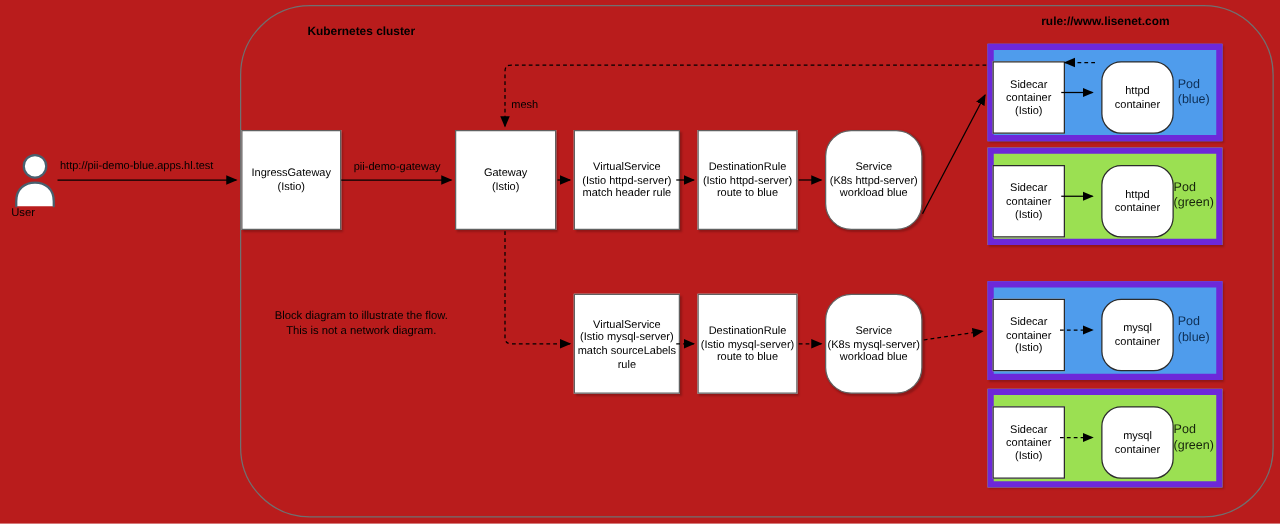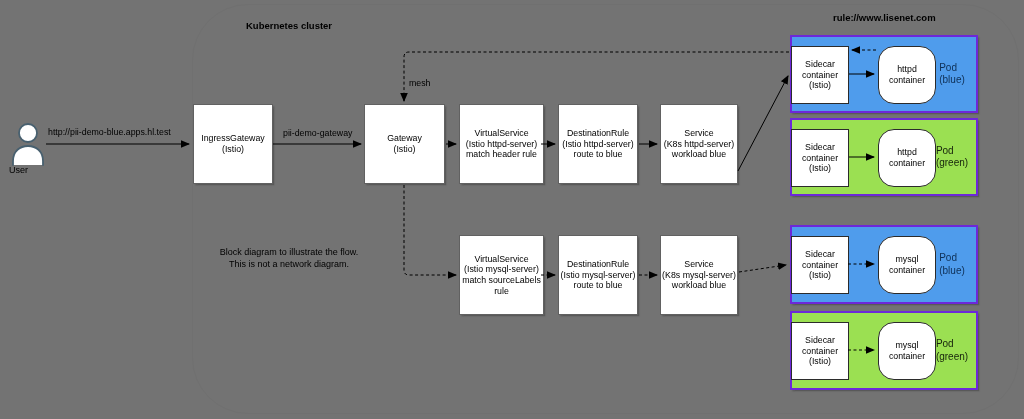--- a/index.html
+++ b/index.html
@@ -1,16 +1,16 @@
 <!DOCTYPE html>
 <html><head>
 <meta charset="utf-8">
 <style>
   html,body{margin:0;padding:0;background:#ffffff;}
-  .stage{position:relative;width:1024px;height:419px;background:#737373;
+  .stage{position:relative;width:1024px;height:419px;background:#b91c1c;
          font-family:"Liberation Sans",sans-serif;color:#000;overflow:hidden;}
 
   
   .cluster{position:absolute;left:192px;top:4px;width:825px;height:408px;
            border:1px solid #707070;border-radius:56px;background:transparent;}
 
   .hdr{position:absolute;font-size:9.5px;font-weight:bold;white-space:nowrap;}
   .cluster-label{left:246px;top:20px;}
   .site-label{left:833px;top:12px;}
 
@@ -18,25 +18,25 @@
   .dbox{position:absolute;box-sizing:border-box;background:#fff;border:1px solid #616161;
         display:flex;align-items:center;justify-content:center;text-align:center;
         font-size:8.8px;line-height:1.2;white-space:pre-line;
         box-shadow:1.5px 1.5px 1.5px rgba(0,0,0,0.22);}
   .row1{top:104px;height:80px;}
   .row2{top:235px;height:80px;}
   .b-ingress{left:193px;width:80px;}
   .b-gateway{left:364px;width:81px;}
   .b-vs1,.b-vs2{left:459px;width:85px;}
   .b-dr1,.b-dr2{left:558px;width:80px;}
-  .b-svc1,.b-svc2{left:660px;width:78px;}
+  .b-svc1,.b-svc2{left:660px;width:78px;border-radius:21px;}
 
   
   .pod{position:absolute;box-sizing:border-box;left:790px;width:188px;
-       border:2px solid #6d28d9;box-shadow:1.5px 1.5px 1.5px rgba(0,0,0,0.22);}
+       border:5px solid #6d28d9;box-shadow:1.5px 1.5px 1.5px rgba(0,0,0,0.22);}
   .pod-blue{background:#4f9cec;}
   .pod-green{background:#9be052;}
   .inner{position:absolute;box-sizing:border-box;background:#fff;border:1px solid #2b2b2b;
          width:58px;height:58px;top:9px;display:flex;align-items:center;justify-content:center;
          text-align:center;font-size:8.8px;line-height:1.2;white-space:pre-line;}
   .sidecar{left:-1px;}
   .appbox{left:86px;border-radius:16px;}
   .podlabel{position:absolute;left:132px;top:0;bottom:0;width:56px;
             display:flex;align-items:center;justify-content:center;text-align:left;
             font-size:10px;line-height:1.25;white-space:pre-line;}

